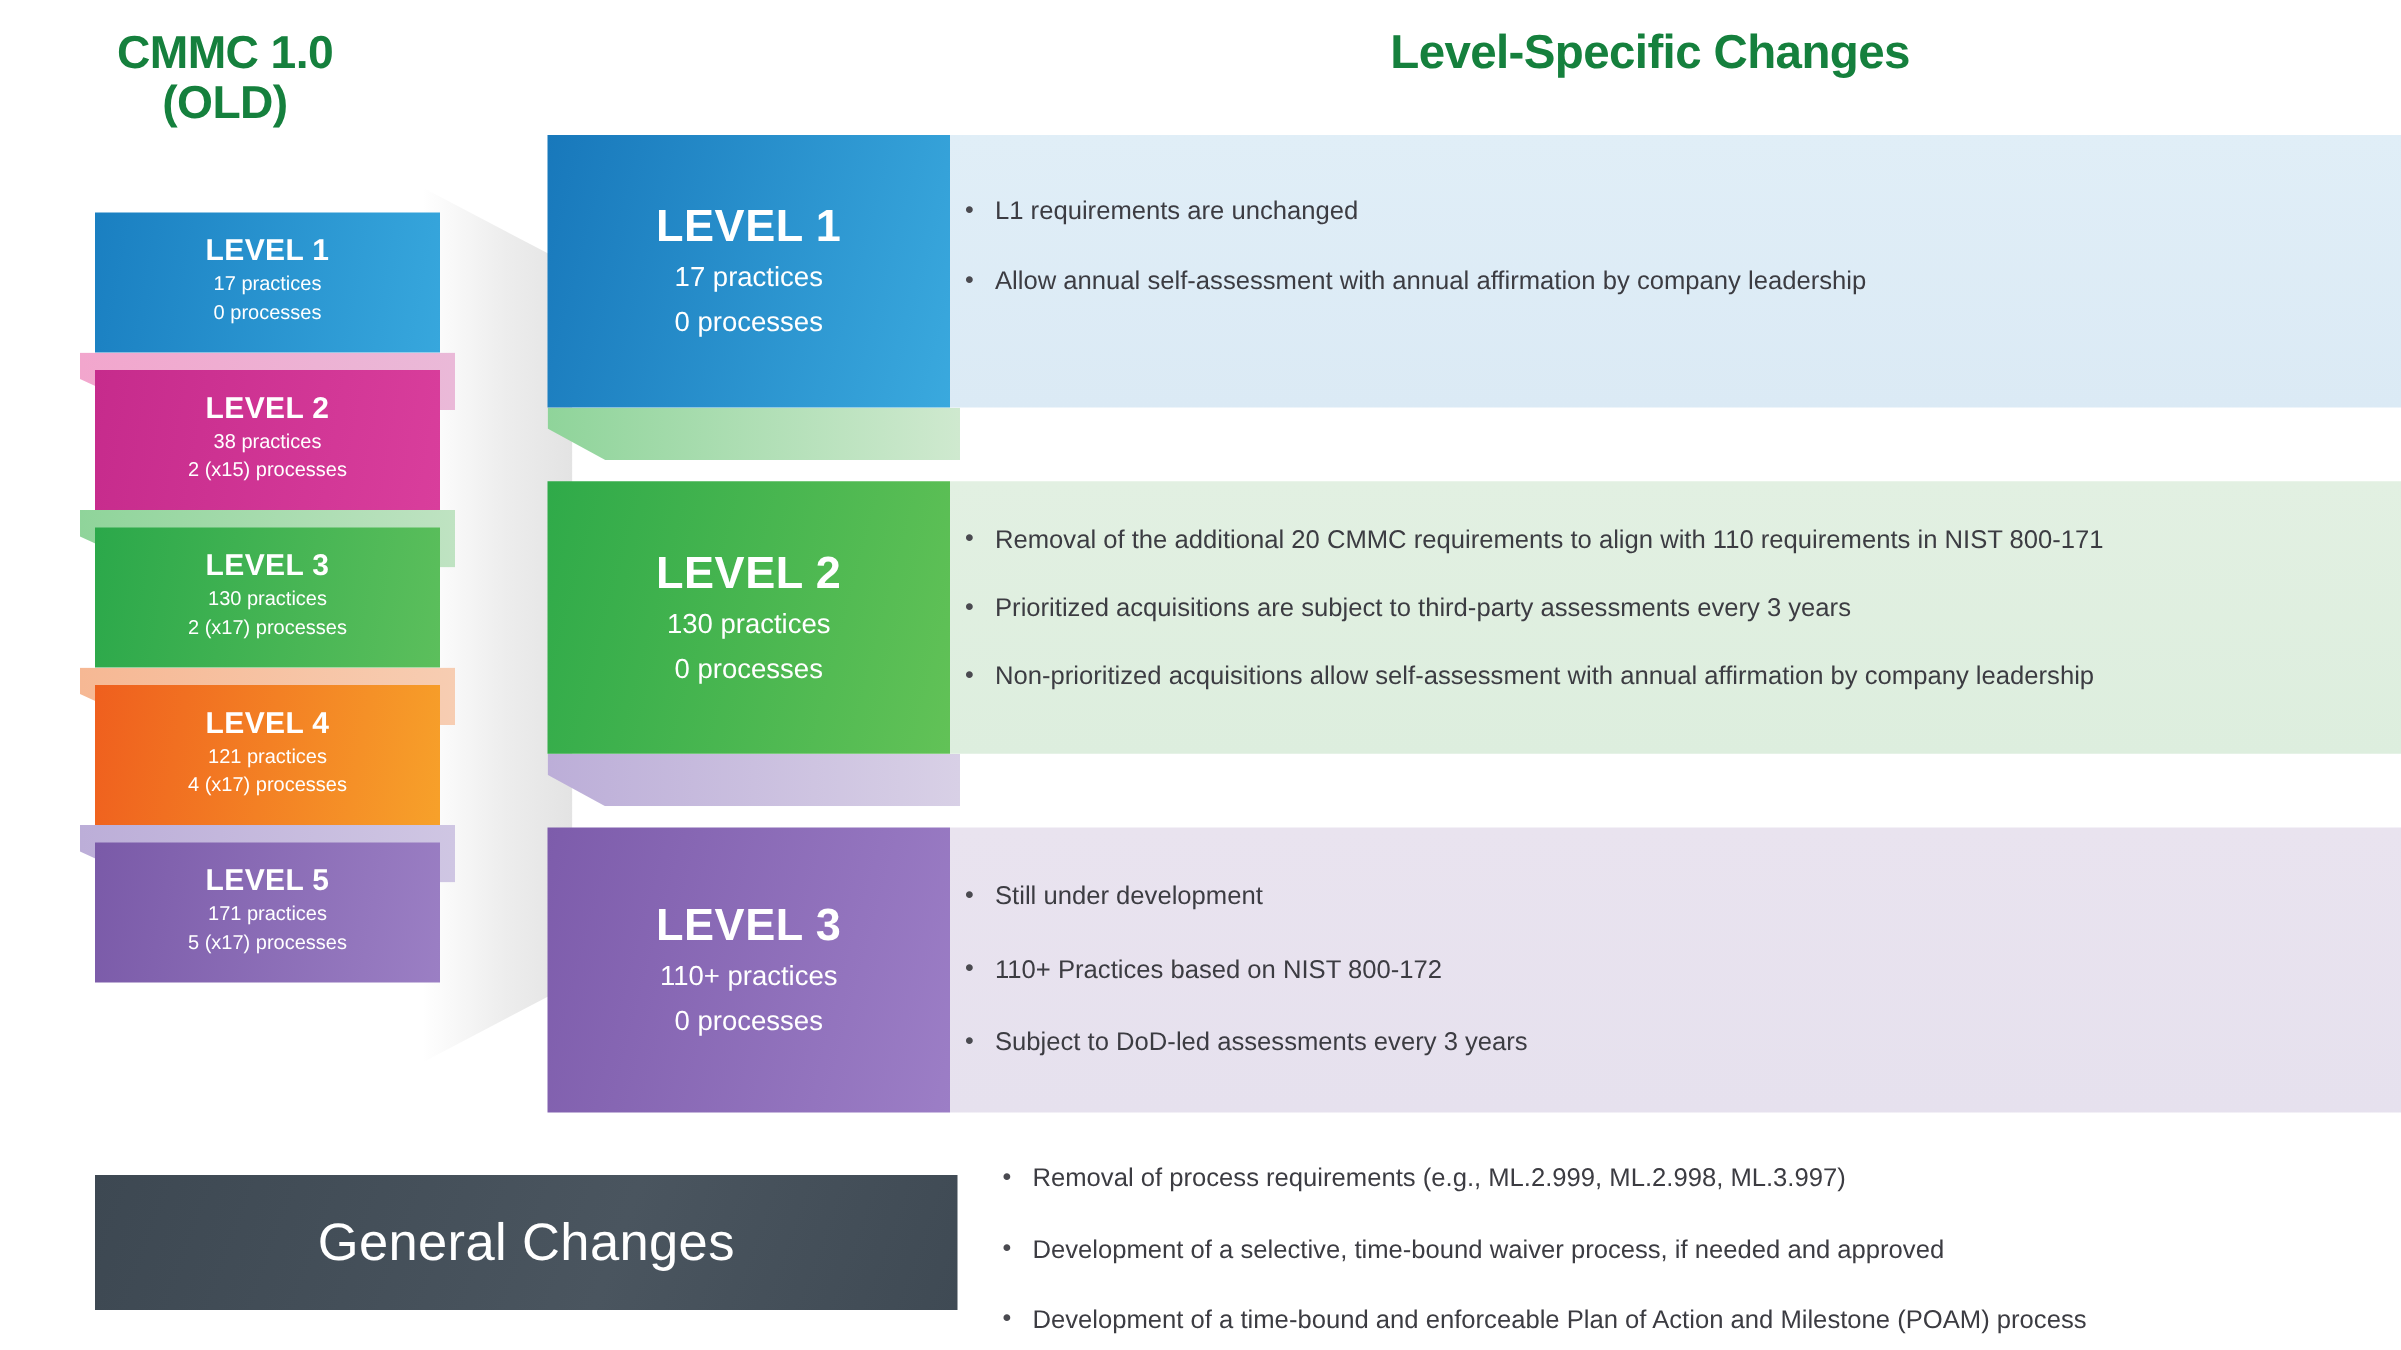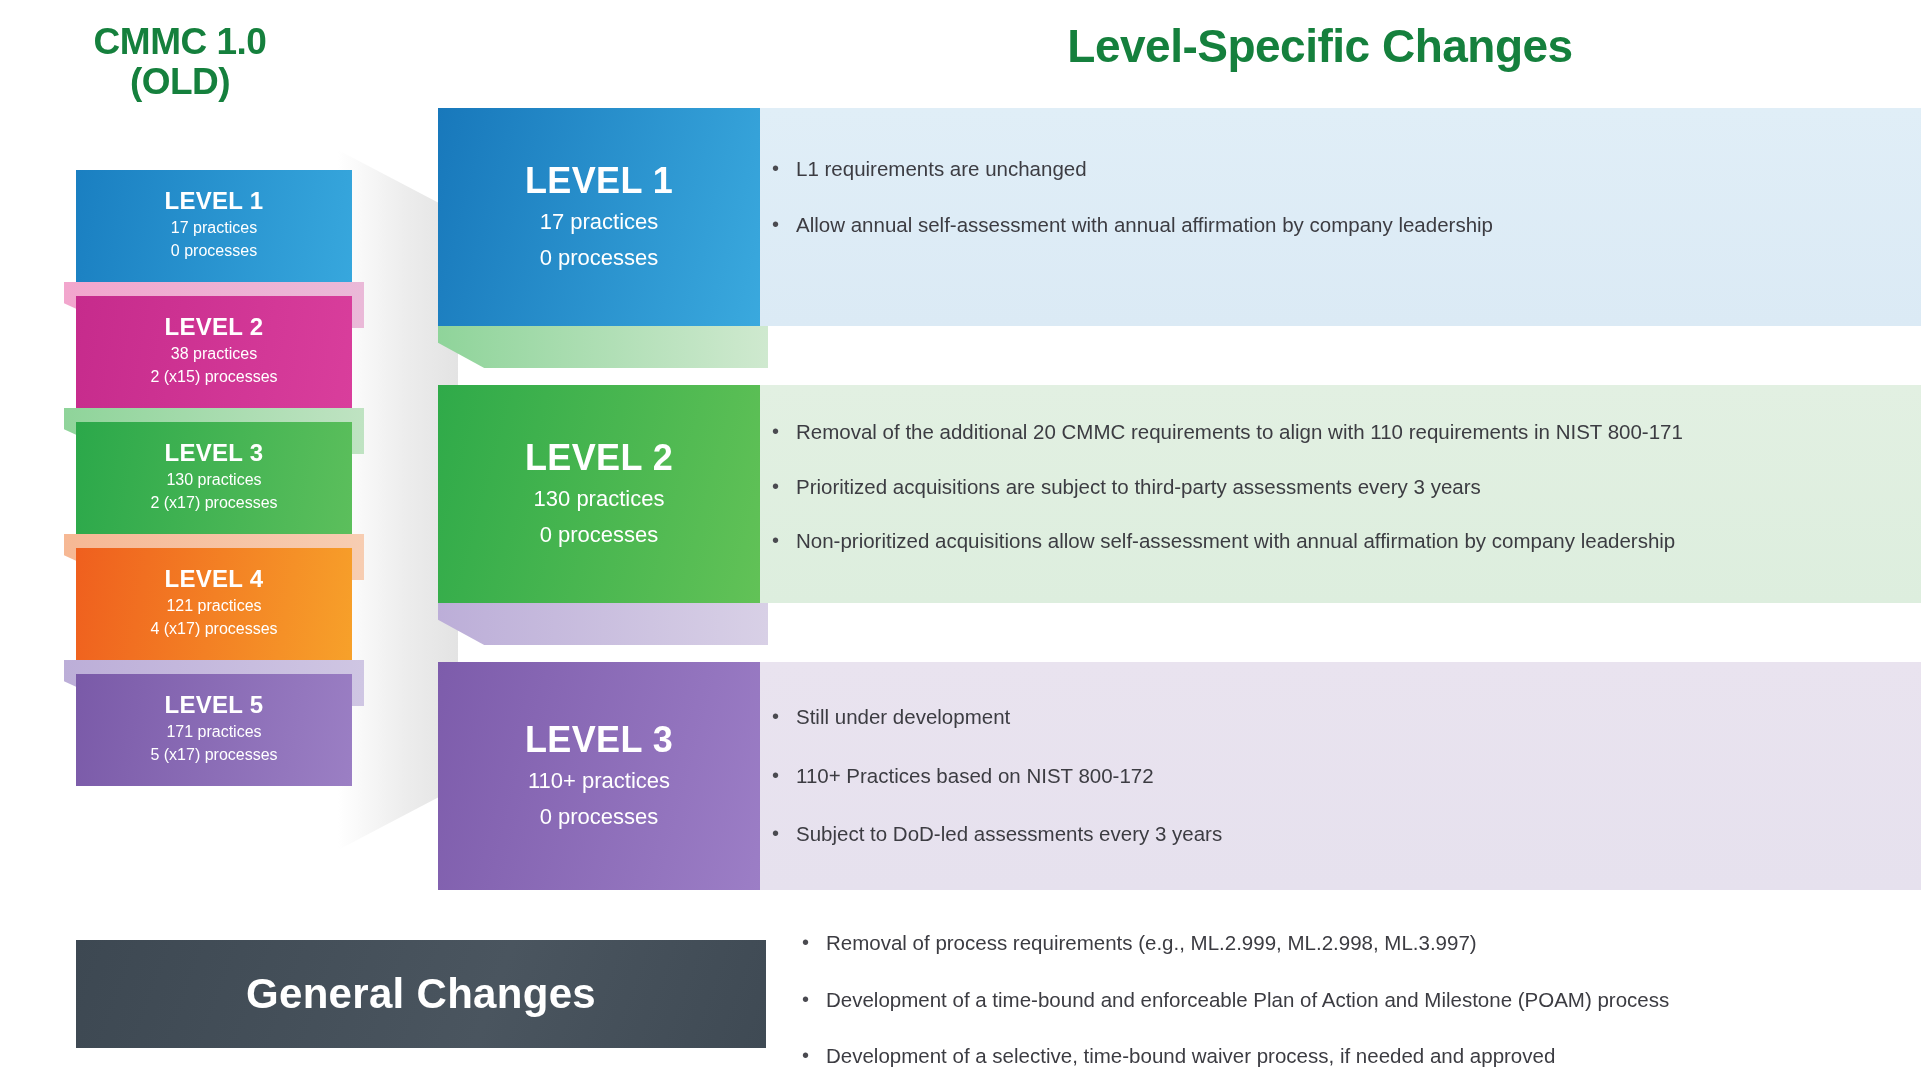--- a/index.html
+++ b/index.html
@@ -17,21 +17,21 @@
   .hdr{
     position:absolute;
     font-weight:bold;
     color:#15803d;
     text-align:center;
     letter-spacing:-0.5px;
     line-height:1.08;
   }
   #hdr-old{left:60px;top:22px;width:240px;font-size:37px;}
   #hdr-new{left:392px;top:22px;width:280px;font-size:37px;}
-  #hdr-changes{left:760px;top:22px;width:1120px;font-size:46px;}
+  #hdr-changes{left:760px;top:22px;width:1120px;font-size:38px;}
 
   
   .old-col{position:absolute;left:76px;top:170px;width:276px;}
   .old-lv{
     position:relative;
     height:112px;
     margin-bottom:14px;
     color:#fff;
     text-align:center;
     box-sizing:border-box;
@@ -130,21 +130,21 @@
   .shield{
     position:absolute;left:1010px;top:108px;width:470px;height:782px;
     z-index:1;pointer-events:none;opacity:.85;
   }
 
   
   #gen-banner{
     position:absolute;left:76px;top:940px;width:690px;height:108px;
     background:linear-gradient(110deg,#3d4852 0%,#4a555f 60%,#3f4a54 100%);
     display:flex;align-items:center;justify-content:center;
-    color:#fff;font-size:42px;font-weight:bold;letter-spacing:0.3px;
+    color:#fff;font-size:42px;font-weight:normal;letter-spacing:0.3px;
   }
   #gen-list{
     position:absolute;left:790px;top:930px;width:1090px;
     list-style:none;margin:0;padding:0;
   }
   #gen-list li{
     position:relative;padding-left:36px;font-size:20.5px;color:#3c3c42;
     margin-bottom:30px;line-height:1.3;
   }
   #gen-list li::before{
@@ -272,17 +272,17 @@
         <li>Subject to DoD-led assessments every 3 years</li>
       </ul>
     </div>
   </div>
 
   <div id="gen-banner">
     <span>General Changes</span>
   </div>
   <ul id="gen-list">
     <li>Removal of process requirements (e.g., ML.2.999, ML.2.998, ML.3.997)</li>
+    <li>Development of a selective, time-bound waiver process, if needed and approved</li>
     <li>Development of a time-bound and enforceable Plan of Action and Milestone (POAM) process</li>
-    <li>Development of a selective, time-bound waiver process, if needed and approved</li>
   </ul>
 
 </div>
 
 </body></html>

